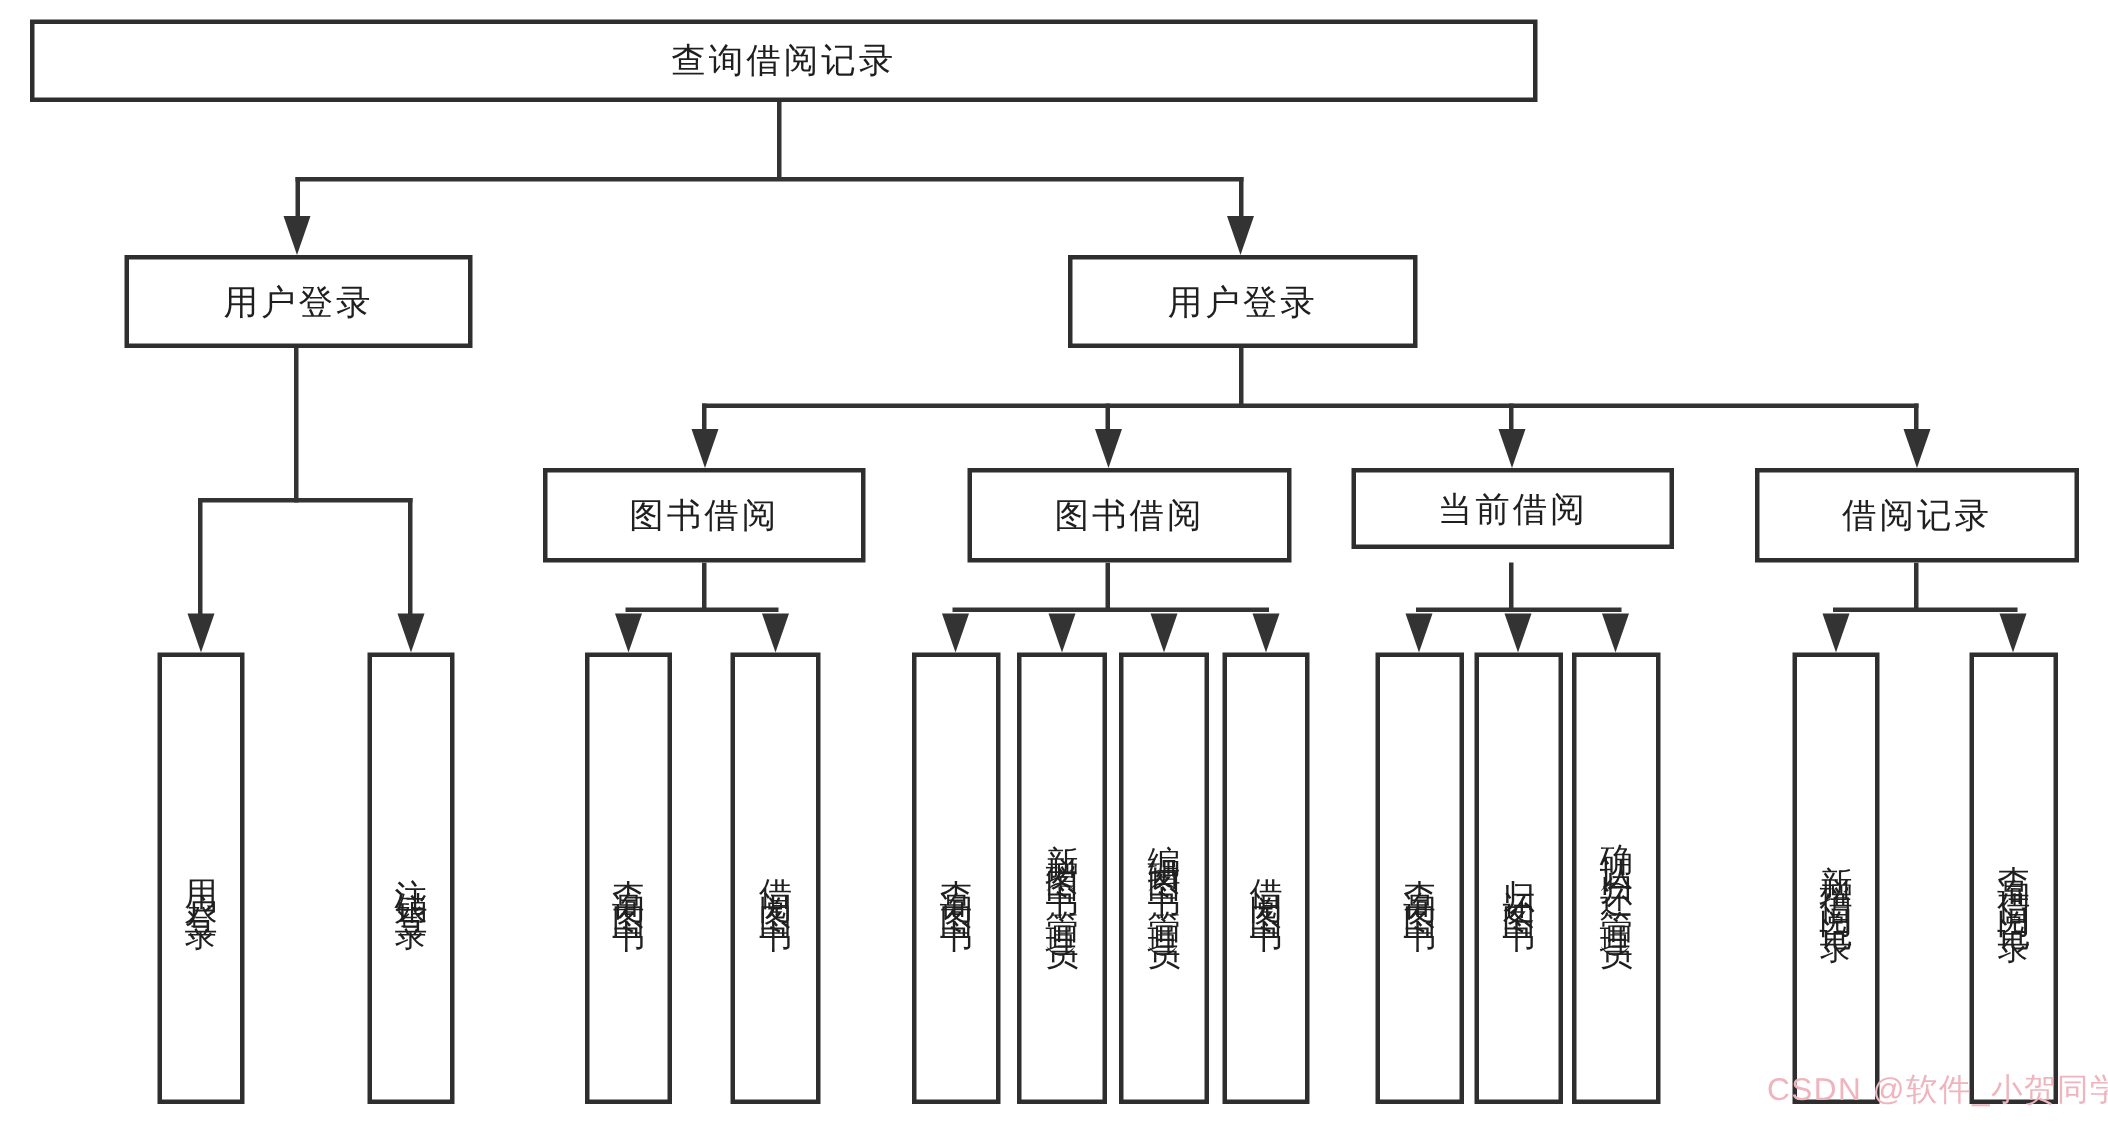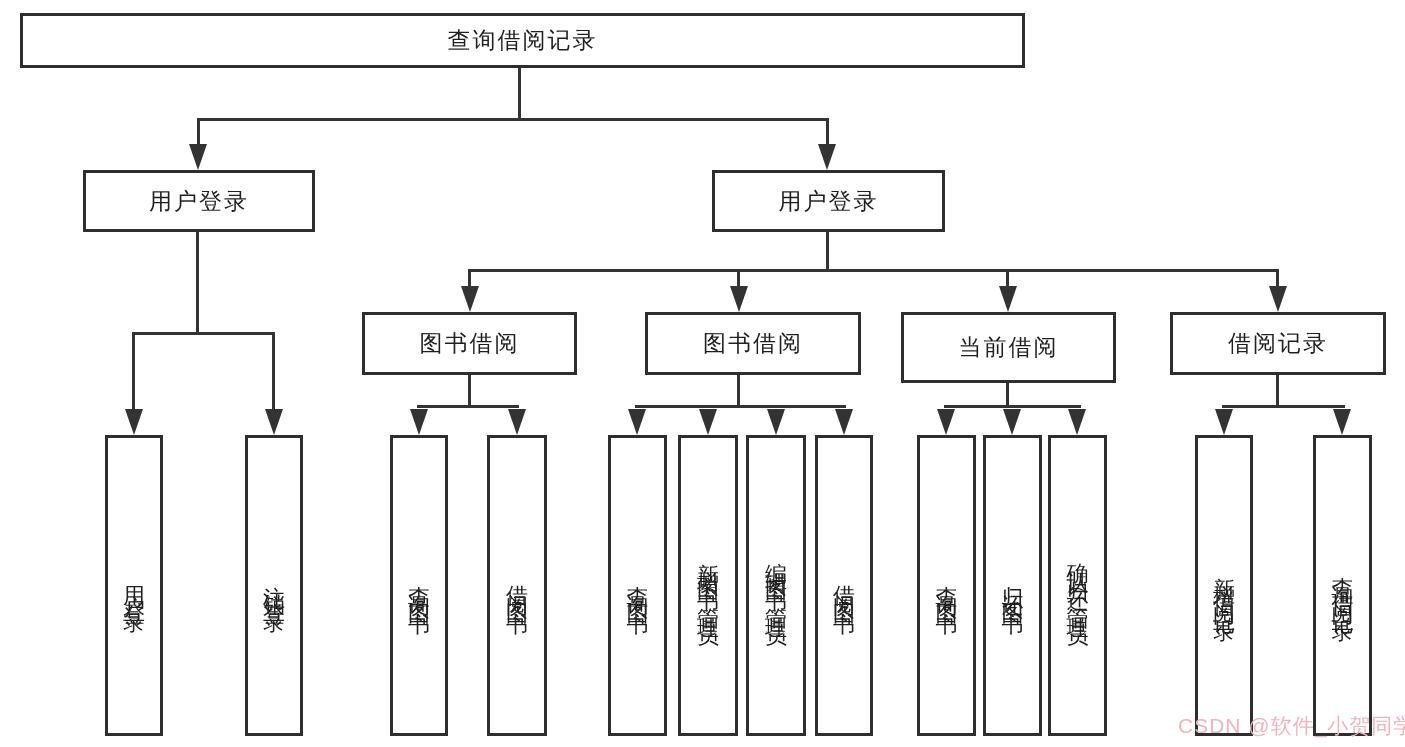--- a/index.html
+++ b/index.html
@@ -129,21 +129,21 @@
   <div class="hbox" style="left:712px;top:170px;width:233px;height:62px">
     <span>用户登录</span>
   </div>
 
   <div class="hbox" style="left:362px;top:312px;width:215px;height:63px">
     <span>图书借阅</span>
   </div>
   <div class="hbox" style="left:645px;top:312px;width:216px;height:63px">
     <span>图书借阅</span>
   </div>
-  <div class="hbox" style="left:901px;top:312px;width:215px;height:71px">
+  <div class="hbox" style="left:901px;top:312px;width:215px;height:54px">
     <span>当前借阅</span>
   </div>
   <div class="hbox" style="left:1170px;top:312px;width:216px;height:63px">
     <span>借阅记录</span>
   </div>
 
   <div class="vbox" style="left:105px;width:58px">
     <span>用户登录</span>
   </div>
   <div class="vbox" style="left:245px;width:58px">

